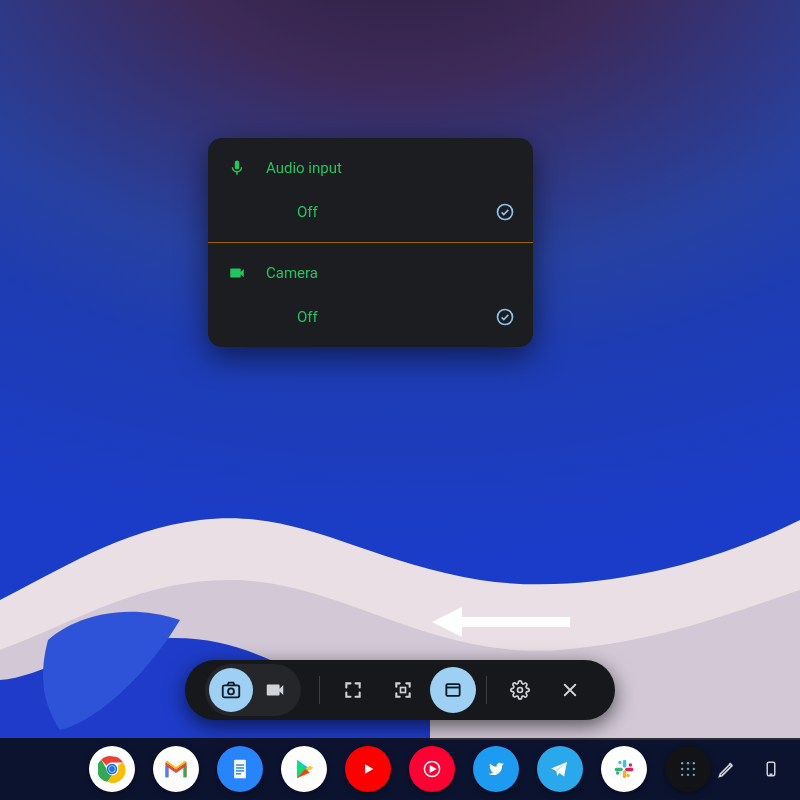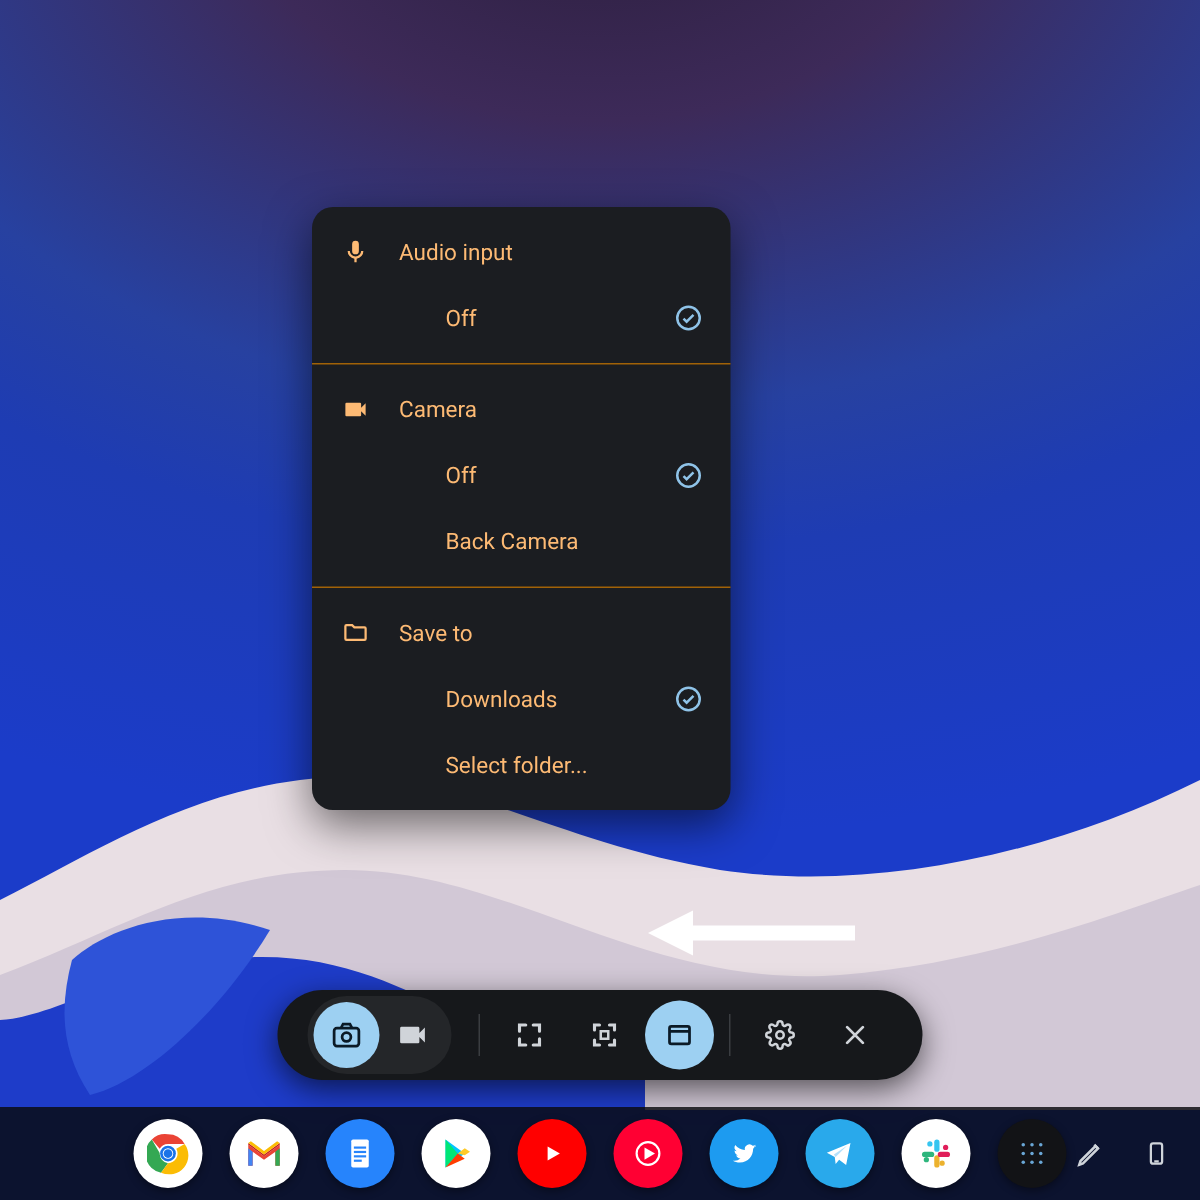--- a/index.html
+++ b/index.html
@@ -5,23 +5,23 @@
   html,body{margin:0;padding:0;width:800px;height:800px;overflow:hidden;font-family:Roboto,Arial,sans-serif;}
   
   .wallpaper{position:absolute;inset:0;
     background:
       radial-gradient(ellipse 120% 80% at 50% -10%, #2b1e3c 0%, #3d2a59 25%, #2741a0 55%, #1e3cb3 70%, #1b3cc9 100%);
   }
   .dune{position:absolute;left:0;right:0;bottom:60px;height:420px;pointer-events:none;}
   .dune svg{width:100%;height:100%;}
   
   .panel{
-    position:absolute;top:138px;left:208px;width:279px;
+    position:absolute;top:138px;left:208px;width:325px;
     background:#1b1d21;border-radius:14px;
-    color:#fdba74;font-size:15px;
+    color:#22c55e;font-size:15px;
     box-shadow:0 10px 30px rgba(0,0,0,.55);
   }
   .section{padding:8px 0;}
   .section + .section{border-top:1px solid #a16207;}
   .row{display:flex;align-items:center;height:44px;padding:0 18px;gap:18px;}
   .row.indent{padding-left:89px;}
   .row .icon-slot{width:22px;display:flex;justify-content:center;align-items:center;}
   .row .label{flex:1;}
   .check{color:#8fc3e8;}
   svg{display:block;}
@@ -96,47 +96,22 @@
     </div>
     <div class="row indent">
       <span class="label">Off</span>
       <span class="check">
         <svg width="20" height="20" viewBox="0 0 24 24" fill="none" stroke="currentColor" stroke-width="2">
             <circle cx="12" cy="12" r="9"></circle>
             <path d="M8 12.5l2.5 2.5L16 9.5"></path>
           </svg>
       </span>
     </div>
-    <div class="row indent">
-      <span class="label">Back Camera</span>
-    </div>
-  </div>
-
-  <div class="section">
-    <div class="row">
-      <span class="icon-slot">
-        <svg width="18" height="18" viewBox="0 0 24 24" fill="none" stroke="currentColor" stroke-width="2">
-            <path d="M3 6a1 1 0 0 1 1-1h5l2 2h9a1 1 0 0 1 1 1v9a1 1 0 0 1-1 1H4a1 1 0 0 1-1-1z"></path>
-          </svg>
-      </span>
-      <span class="label">Save to</span>
-    </div>
-    <div class="row indent">
-      <span class="label">Downloads</span>
-      <span class="check">
-        <svg width="20" height="20" viewBox="0 0 24 24" fill="none" stroke="currentColor" stroke-width="2">
-            <circle cx="12" cy="12" r="9"></circle>
-            <path d="M8 12.5l2.5 2.5L16 9.5"></path>
-          </svg>
-      </span>
-    </div>
-    <div class="row indent">
-      <span class="label">Select folder...</span>
-    </div>
-  </div>
+  </div>
+
 </div>
 
 <div class="arrow">
   <svg viewBox="0 0 140 34">
     <line x1="138" y1="17" x2="22" y2="17" stroke="#fff" stroke-width="10"></line>
     <polygon points="0,17 30,2 30,32" fill="#fff"></polygon>
   </svg>
 </div>
 
 <div class="toolbar">

